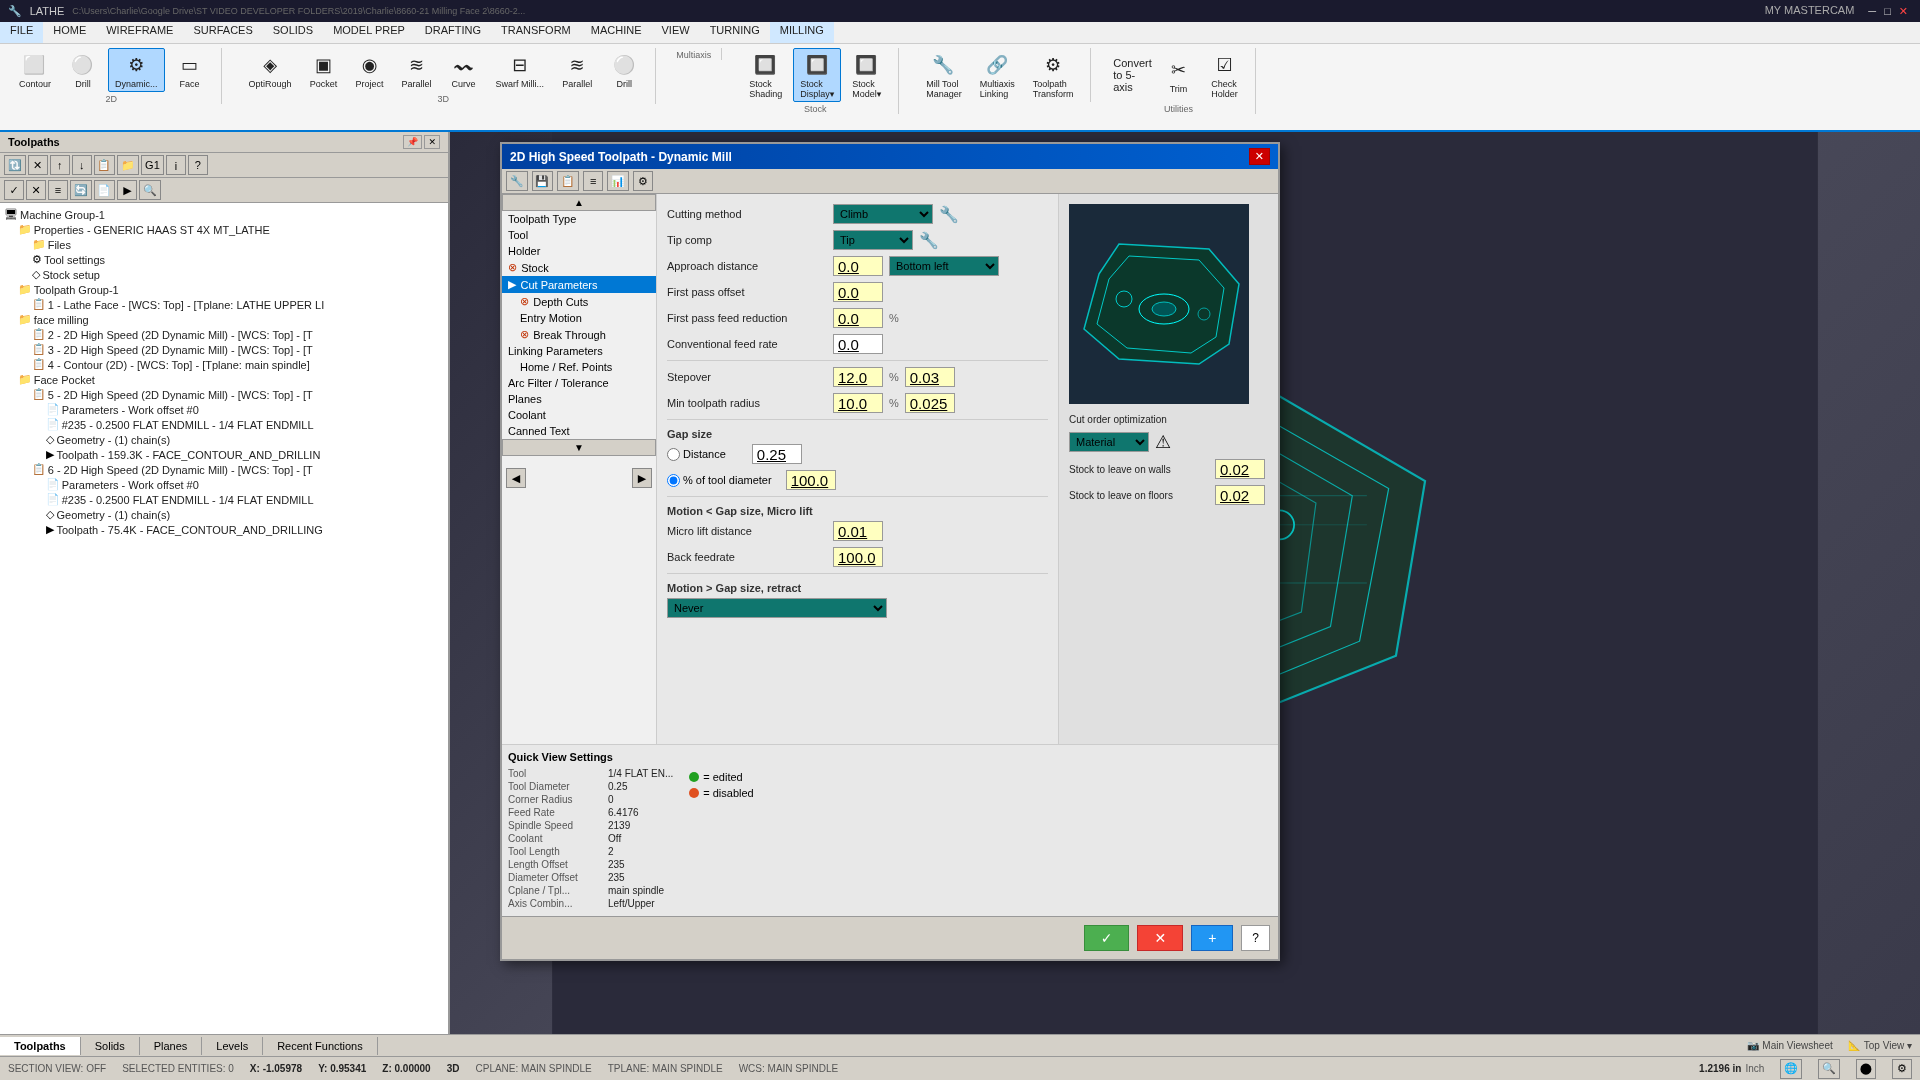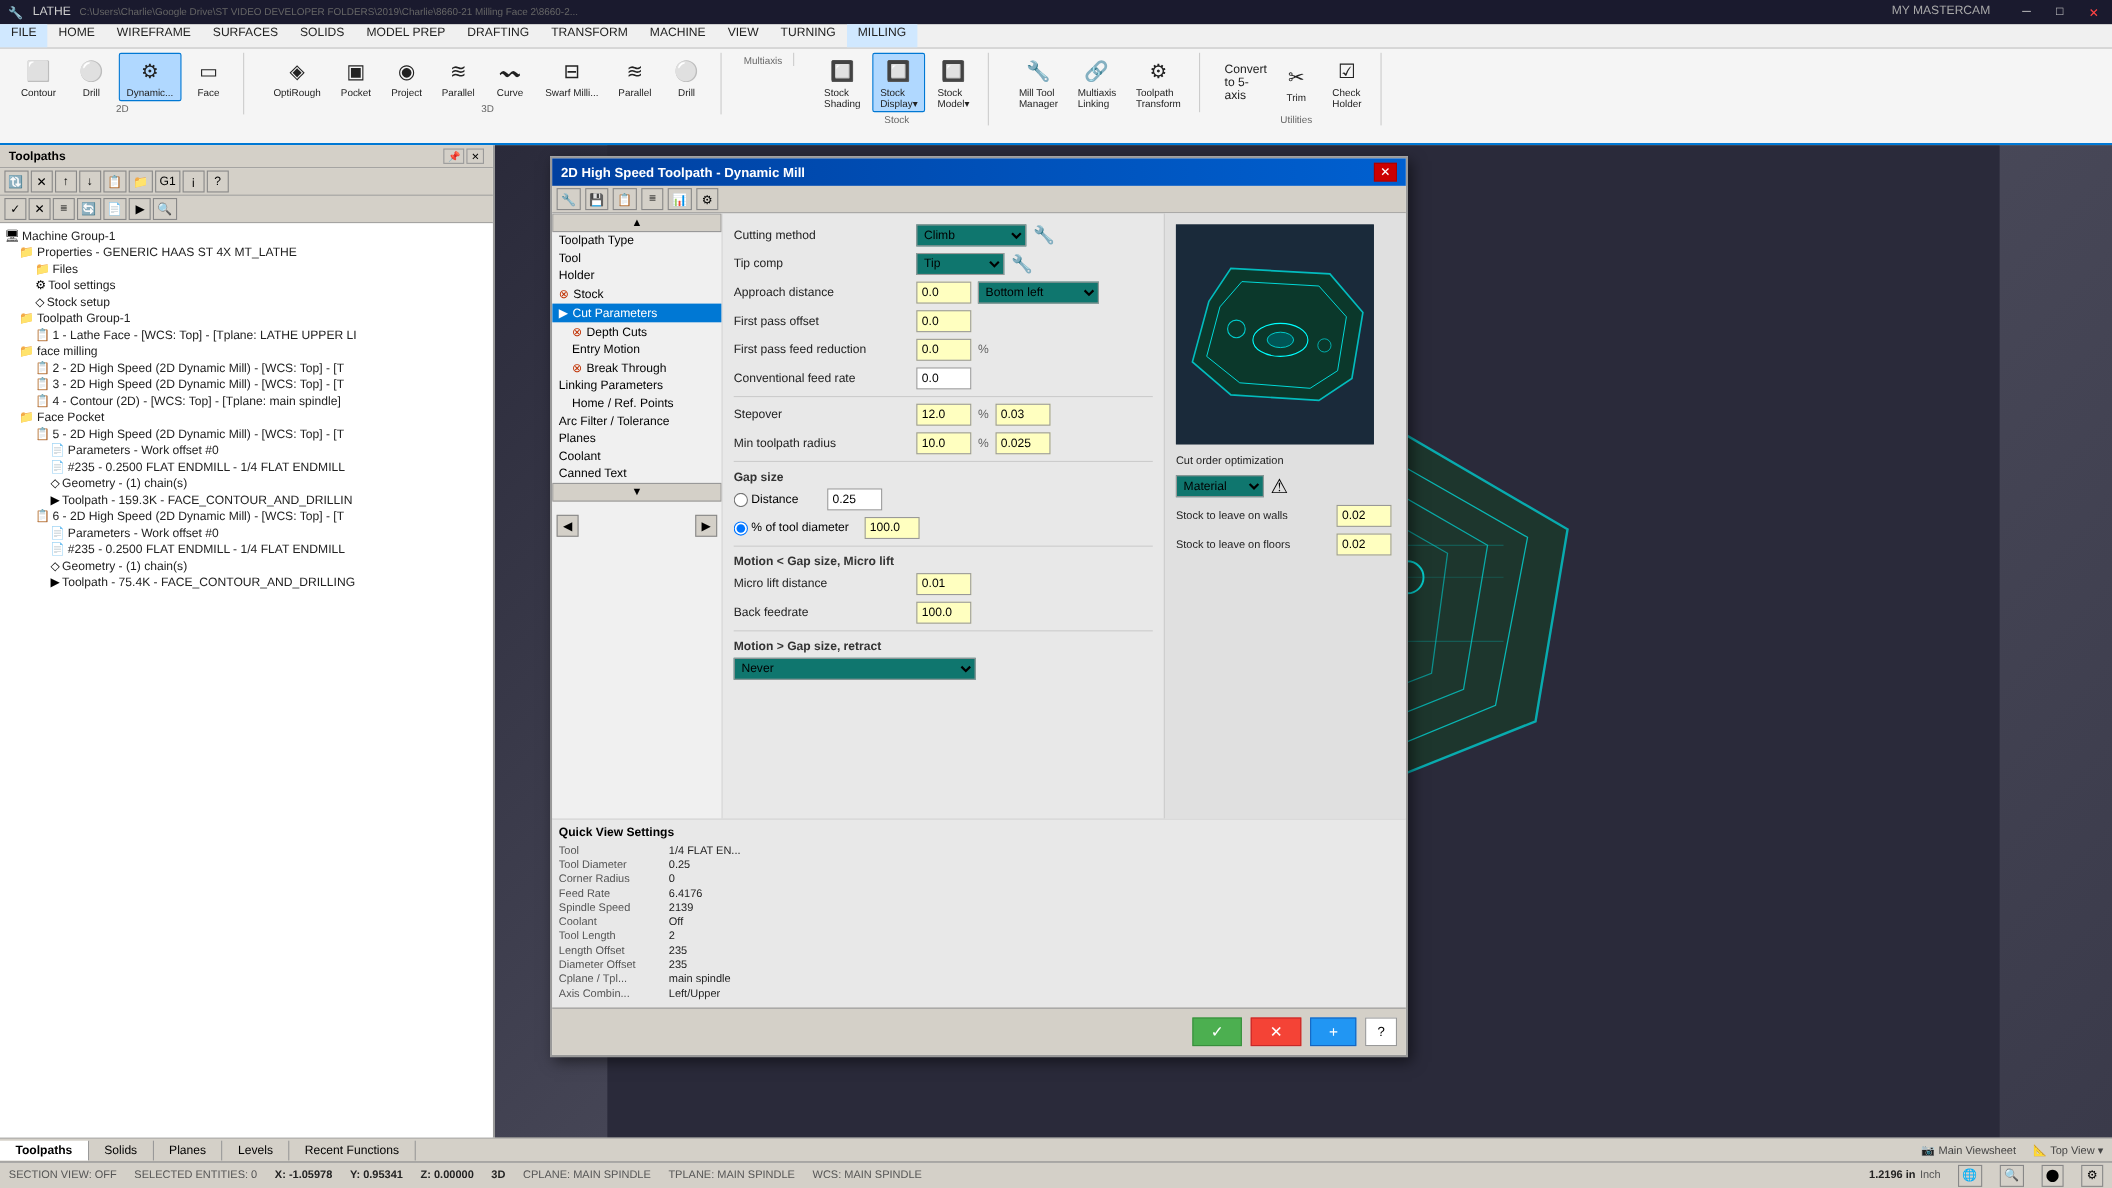--- a/index.html
+++ b/index.html
@@ -1,21 +1,21 @@
 <!DOCTYPE html>
 <html><head>
   <meta charset="utf-8">
   <style>
     * { box-sizing: border-box; margin: 0; padding: 0; }
     body { font-family: 'Segoe UI', Arial, sans-serif; font-size: 11px; background: #4a4a4a; overflow: hidden; width: 1920px; height: 1080px; }
 
     
     .title-bar { background: #1a1a2e; color: #ccc; height: 22px; display: flex; align-items: center; justify-content: space-between; padding: 0 8px; font-size: 11px; }
     .title-bar-left { display: flex; align-items: center; gap: 8px; }
-    .title-bar-right { display: flex; gap: 15px; justify-content: flex-end; }
+    .title-bar-right { display: flex; gap: 0; justify-content: flex-end; }
     .tb-btn { background: none; border: none; color: #ccc; cursor: pointer; font-size: 11px; padding: 1px 4px; }
 
     
     .menu-bar { background: #f0f0f0; height: 22px; display: flex; border-bottom: 1px solid #ccc; }
     .menu-item { padding: 2px 10px; font-size: 11px; cursor: pointer; color: #222; }
     .menu-item.active { background: #d0e8ff; }
 
     
     .ribbon { background: #f5f5f5; border-bottom: 2px solid #0078d4; display: flex; flex-direction: column; }
     .ribbon-content { display: flex; padding: 4px 8px; gap: 16px; min-height: 80px; align-items: flex-start; }
@@ -59,21 +59,21 @@
     .dialog-tree-item { padding: 2px 6px; cursor: pointer; font-size: 11px; display: flex; align-items: center; gap: 4px; }
     .dialog-tree-item.selected { background: #0078d4; color: #fff; }
     .dialog-tree-sub { padding: 2px 4px 2px 18px; font-size: 11px; cursor: pointer; display: flex; align-items: center; gap: 4px; }
     .nav-arrow { display: flex; align-items: center; justify-content: center; background: #d4d0c8; border: 1px solid #999; cursor: pointer; font-size: 10px; padding: 2px; }
     .dialog-right { flex: 1; background: #e8e8e8; display: flex; }
     .dialog-params { flex: 1; padding: 10px; overflow-y: auto; }
 
     
     .form-row { display: flex; align-items: center; margin-bottom: 6px; gap: 6px; }
     .form-label { font-size: 11px; color: #222; min-width: 160px; }
-    .form-input { border: 1px solid #999; background: #fff; padding: 2px 4px; font-size: 11px; height: 20px; }
+    .form-input { border: 1px solid #999; background: #fff; padding: 2px 4px; font-size: 15px; height: 20px; text-decoration: underline; }
     .form-input.yellow { background: #ffffc0; }
     .form-select { border: 1px solid #999; background: #0f766e; padding: 1px 2px; font-size: 11px; height: 20px; }
     .form-input-sm { width: 50px; }
     .pct-label { font-size: 11px; color: #666; }
 
     .section-header { font-weight: bold; font-size: 11px; margin: 8px 0 4px 0; color: #333; }
     .separator { height: 1px; background: #ccc; margin: 6px 0; }
     .radio-item { display: flex; align-items: center; gap: 3px; font-size: 11px; cursor: pointer; }
 
     
@@ -676,20 +676,30 @@
               <div class="qv-row">
                 <span class="qv-key">Cplane / Tpl...</span>
                 <span class="qv-val">main spindle</span>
               </div>
               <div class="qv-row">
                 <span class="qv-key">Axis Combin...</span>
                 <span class="qv-val">Left/Upper</span>
               </div>
             </div>
 
+            <div style="padding-top:20px">
+              <div class="legend-item">
+                <div class="legend-dot" style="background:#20a020"></div>
+                <span>= edited</span>
+              </div>
+              <div class="legend-item" style="margin-top:4px">
+                <div class="legend-dot" style="background:#e05020"></div>
+                <span>= disabled</span>
+              </div>
+            </div>
           </div>
         </div>
 
         <div class="dialog-bottom">
           <button class="ok-btn">✓</button>
           <button class="cancel-btn">✕</button>
           <button class="plus-btn">+</button>
           <button class="help-btn">?</button>
         </div>
       </div>

